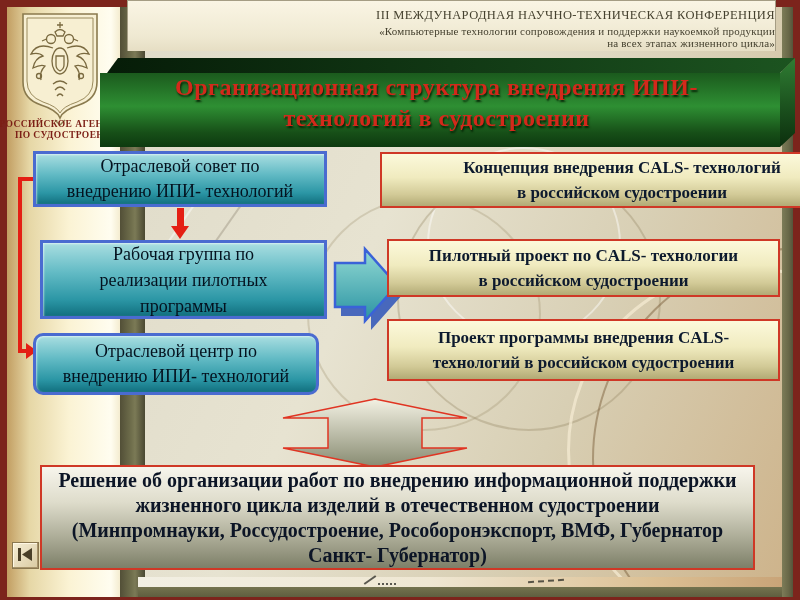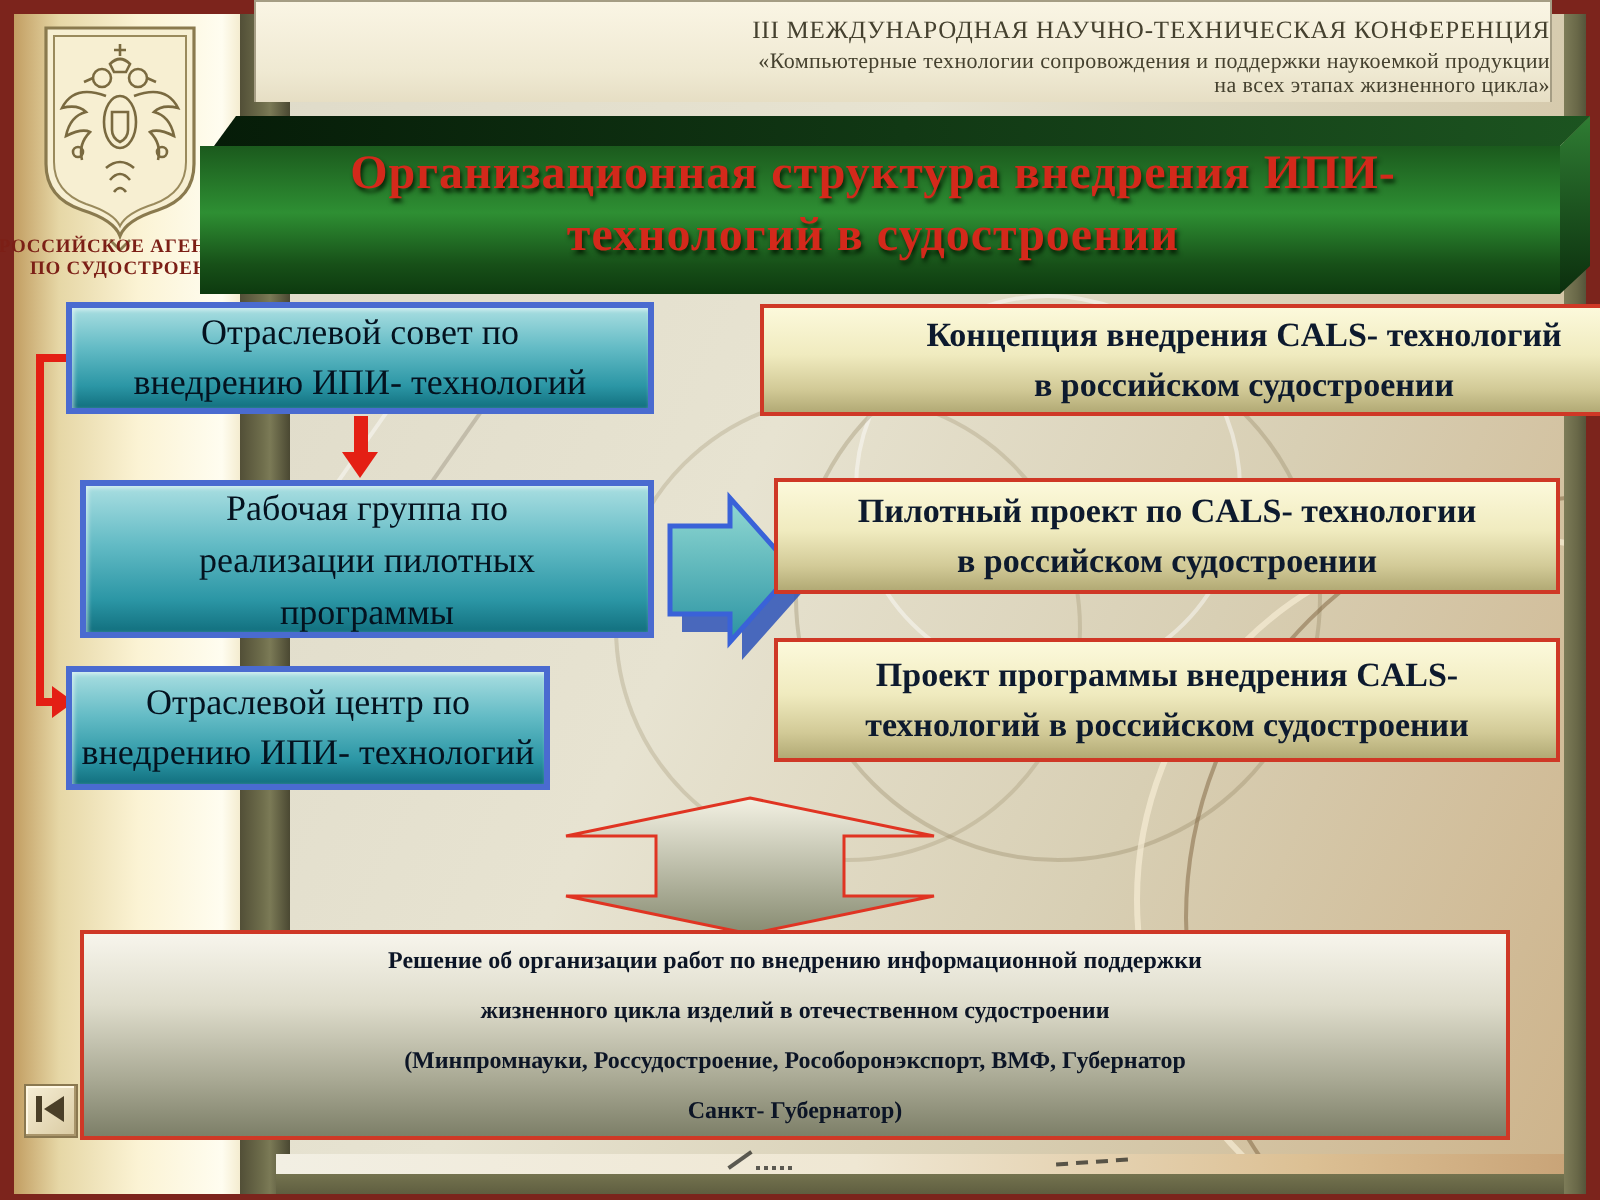--- a/index.html
+++ b/index.html
@@ -46,21 +46,21 @@
   
   .rbox{position:absolute;z-index:3;border:2px solid #cf3826;box-sizing:border-box;
         background:linear-gradient(180deg,#fcf9db 0%,#f0ebbf 45%,#d2ca97 78%,#b2aa75 100%);
         display:flex;flex-direction:column;justify-content:center;text-align:center;
         color:#0d1a2e;font-weight:bold;font-size:17px;line-height:25px;}
   
   .bbox{position:absolute;left:40px;top:465px;width:715px;height:105px;z-index:3;
         border:2px solid #cf3826;box-sizing:border-box;
         background:linear-gradient(180deg,#f7f5ec 0%,#dedccb 35%,#a9a994 72%,#7d7f68 100%);
         display:flex;flex-direction:column;justify-content:center;text-align:center;
-        color:#0c1526;font-weight:bold;font-size:12px;line-height:25px;}
+        color:#0c1526;font-weight:bold;font-size:20px;line-height:25px;}
   
   .red{position:absolute;background:#e41f14;z-index:2;}
   .tri{position:absolute;width:0;height:0;z-index:2;}
   
   .nav-btn{position:absolute;left:12px;top:542px;width:27px;height:27px;z-index:3;
            background:linear-gradient(135deg,#f6eed6,#d9caa1);border:1px solid #8a7850;
            box-shadow:inset -1px -1px 0 #a8946a,inset 1px 1px 0 #fff8e4;cursor:pointer;padding:0;}
   .arrow-svg{position:absolute;z-index:2;}
 </style>
 </head>
@@ -162,21 +162,21 @@
 
   <div class="lbox" style="left:33px;top:151px;width:294px;height:56px;">
     <div>Отраслевой совет по</div>
     <div>внедрению ИПИ- технологий</div>
   </div>
   <div class="lbox" style="left:40px;top:240px;width:287px;height:79px;line-height:26px;">
     <div>Рабочая группа по</div>
     <div>реализации пилотных</div>
     <div>программы</div>
   </div>
-  <div class="lbox" style="left:33px;top:333px;width:242px;height:62px;">
+  <div class="lbox" style="left:33px;top:333px;width:286px;height:62px;border-radius:10px;">
     <div>Отраслевой центр по</div>
     <div>внедрению ИПИ- технологий</div>
   </div>
 
   <svg class="arrow-svg" style="left:331px;top:245px;" width="78" height="98" viewBox="0 0 78 98">
     <defs>
       <linearGradient id="gTeal" x1="0" y1="0" x2="0" y2="1">
         <stop offset="0" stop-color="#93dad4"></stop>
           <stop offset="1" stop-color="#2a93a2"></stop>
       </linearGradient>

